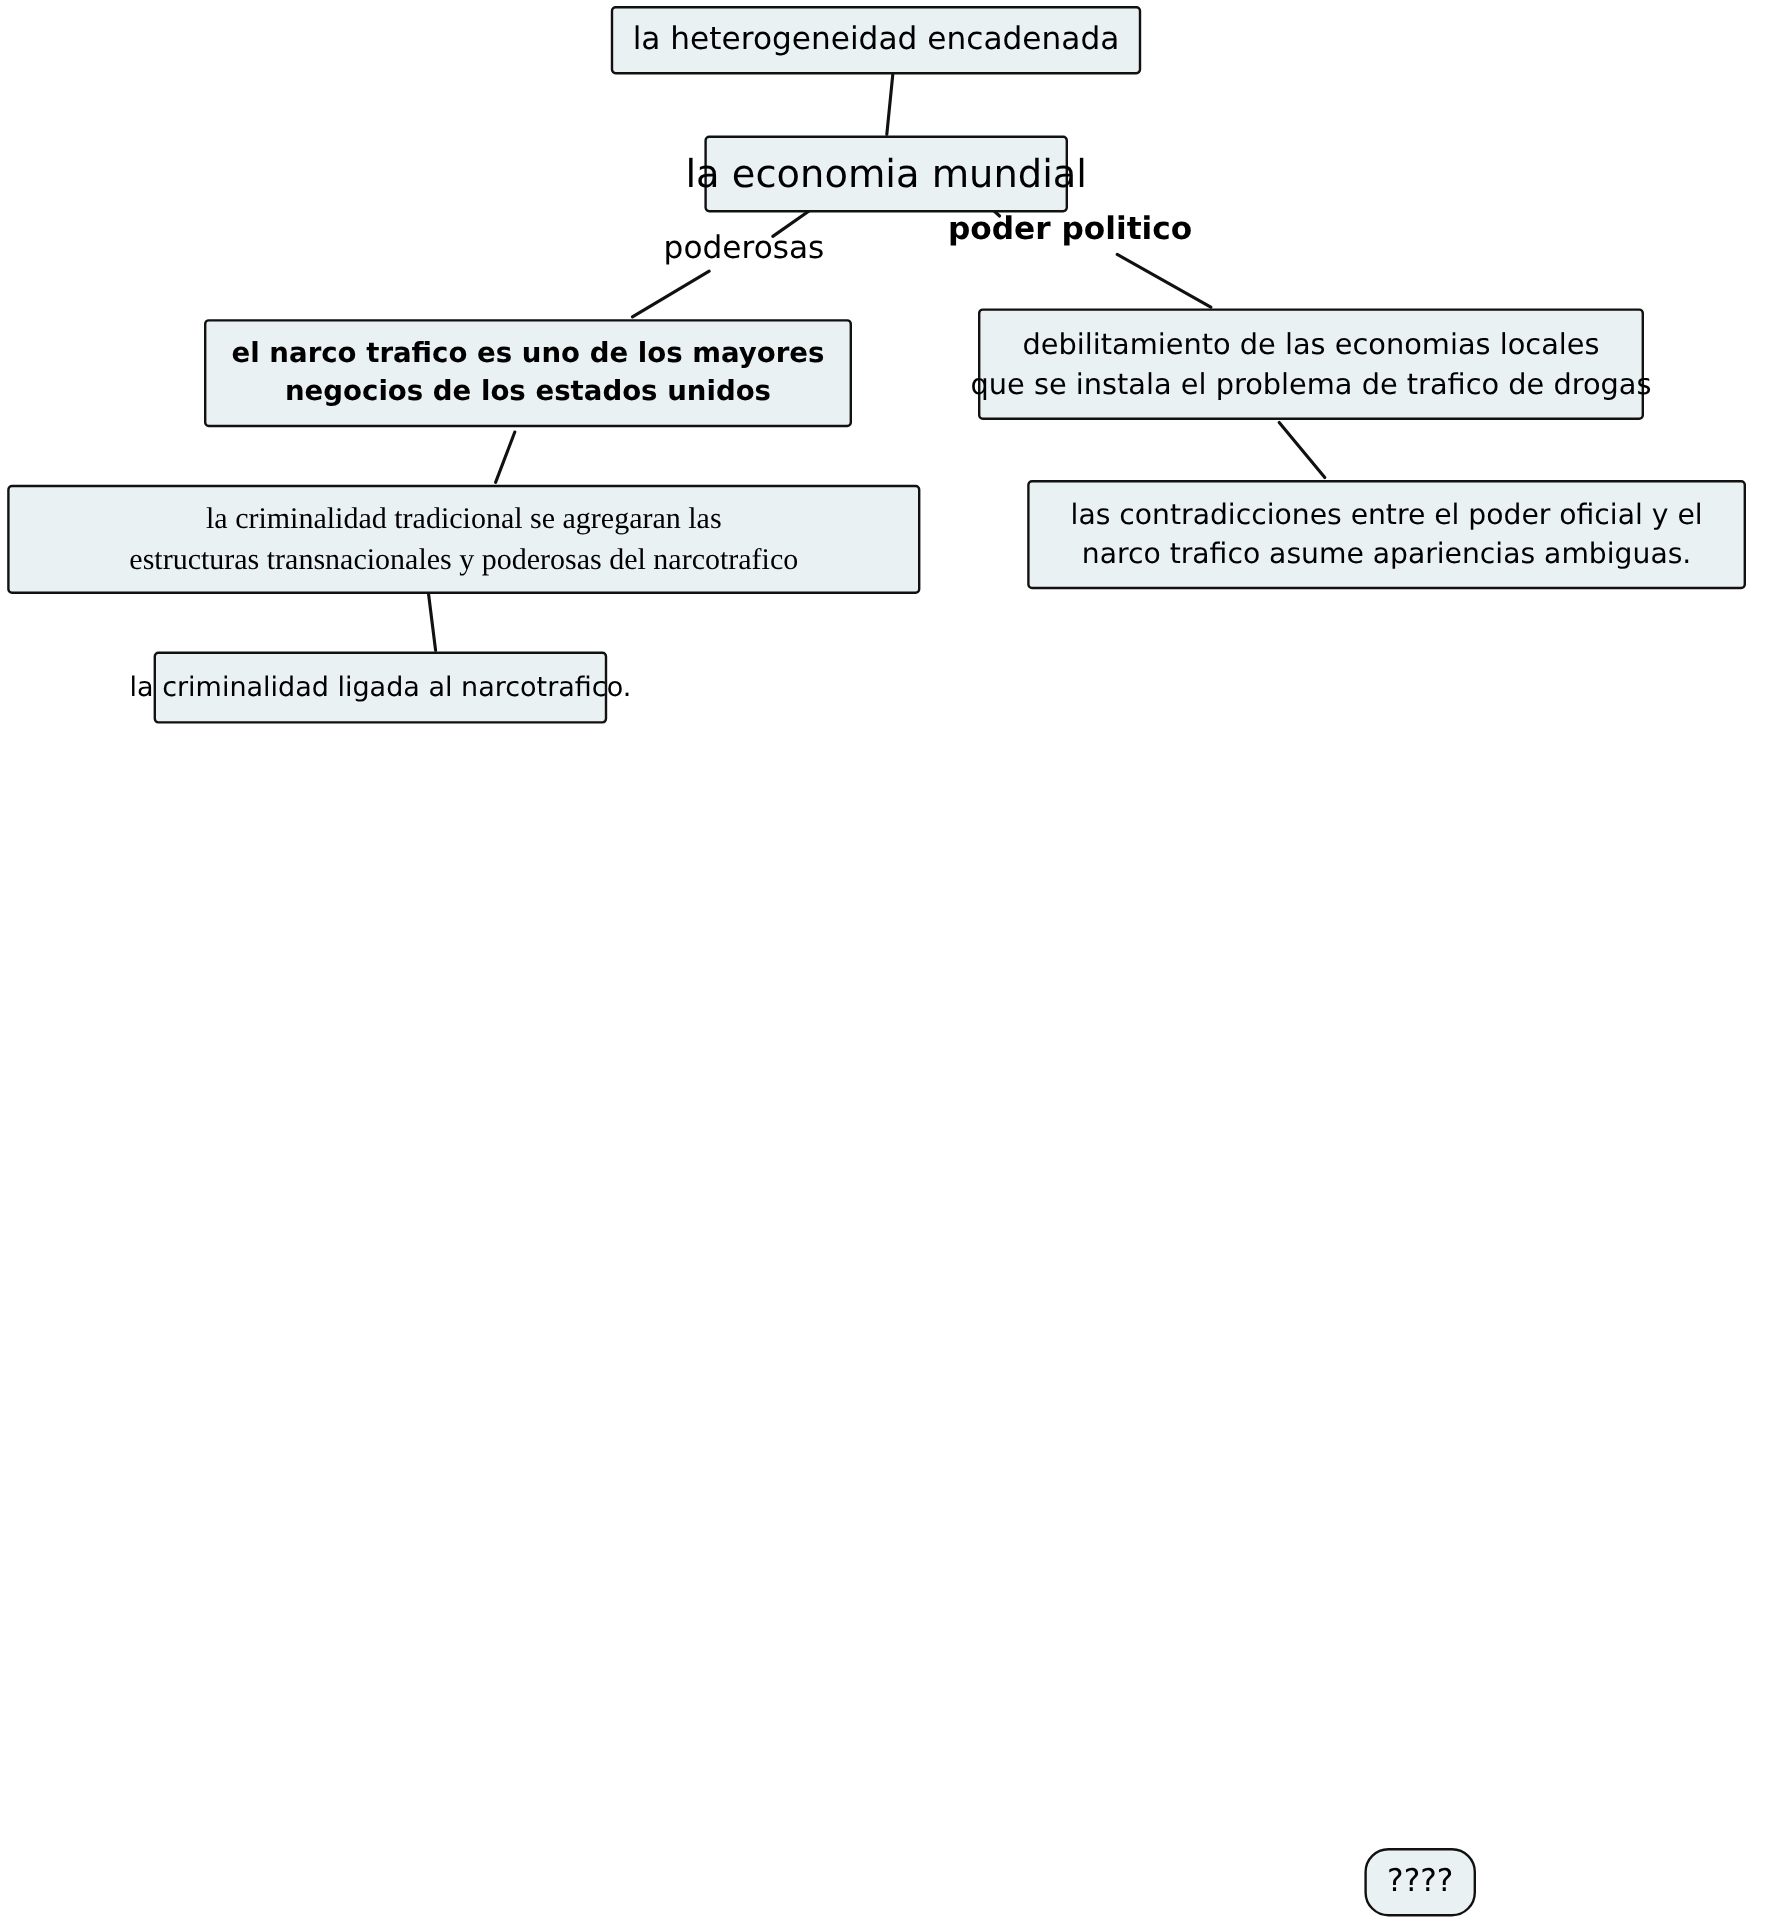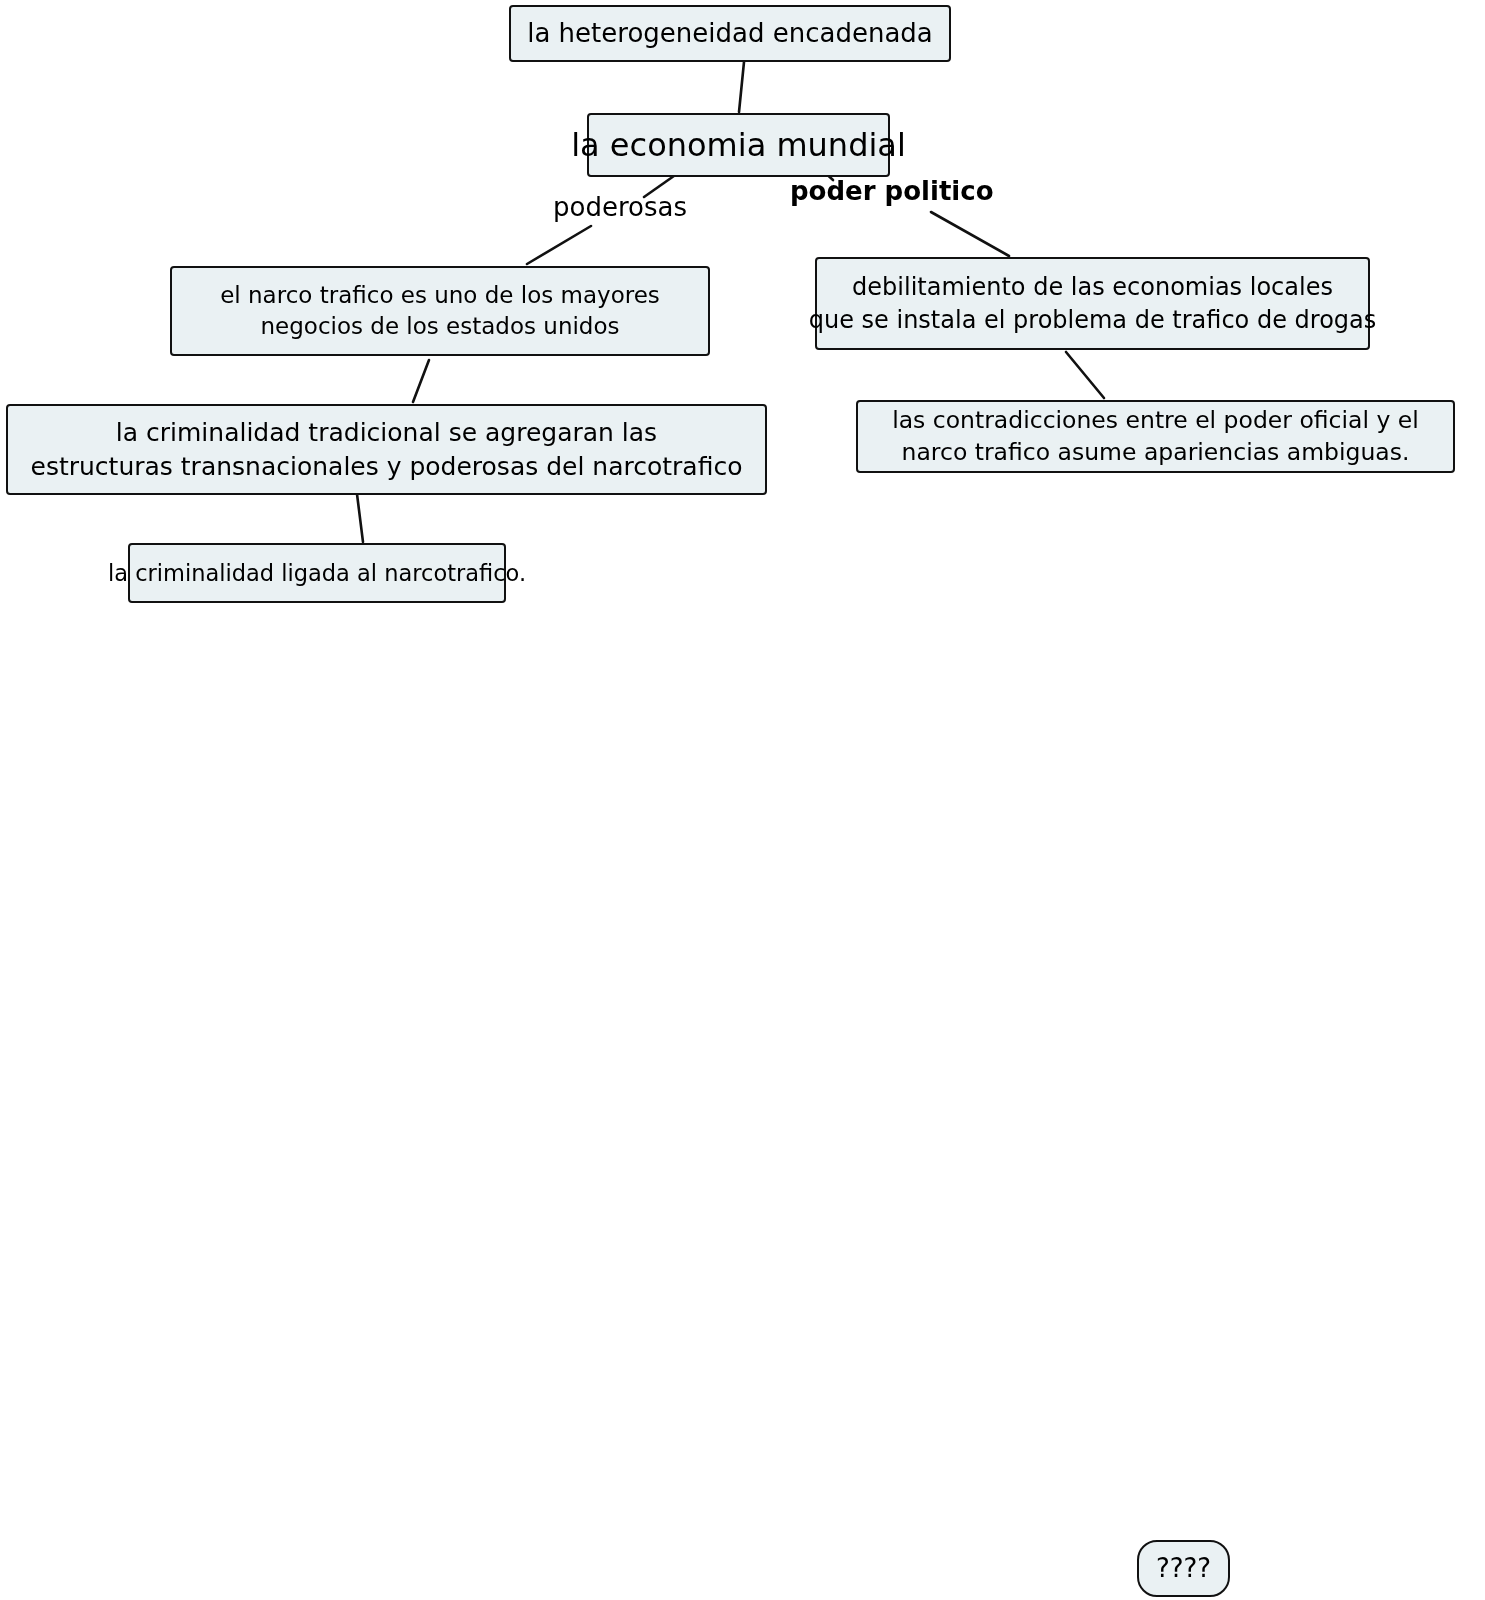--- a/index.html
+++ b/index.html
@@ -77,36 +77,36 @@
   </div>
 
   <div class="node" style="left:587px; top:113px; width:303px; height:64px; font-size:32px;">
     <span class="node-text">la economia mundial</span>
   </div>
 
   <div class="link-label" style="left:553px; top:192px; font-size:26px;">poderosas</div>
 
   <div class="link-label" style="left:790px; top:176px; font-size:26px;font-weight:bold;">poder politico</div>
 
-  <div class="node" style="left:170px; top:266px; width:540px; height:90px; font-size:23px;">
+  <div class="node" style="left:170px; top:266px; width:540px; height:90px; font-size:23px;font-weight:bold;">
     <span class="node-text">el narco trafico es uno de los mayores
 negocios de los estados unidos</span>
   </div>
 
   <div class="node" style="left:815px; top:257px; width:555px; height:93px; font-size:24px;">
     <span class="node-text">debilitamiento de las economias locales
 que se instala el problema de trafico de drogas</span>
   </div>
 
-  <div class="node" style="left:6px; top:404px; width:761px; height:91px; font-size:25px;">
+  <div class="node" style="left:6px; top:404px; width:761px; height:91px; font-size:25px;font-family:Liberation Serif, serif;">
     <span class="node-text">la criminalidad tradicional se agregaran las
 estructuras transnacionales y poderosas del narcotrafico</span>
   </div>
 
-  <div class="node" style="left:856px; top:400px; width:599px; height:73px; font-size:23.5px;">
+  <div class="node" style="left:856px; top:400px; width:599px; height:91px; font-size:23.5px;">
     <span class="node-text">las contradicciones entre el poder oficial y el
 narco trafico asume apariencias ambiguas.</span>
   </div>
 
   <div class="node" style="left:128px; top:543px; width:378px; height:60px; font-size:22.5px;">
     <span class="node-text">la criminalidad ligada al narcotrafico.</span>
   </div>
 
   <div class="node pill" style="left:1137px; top:1540px; width:93px; height:57px; font-size:26px;">
     <span class="node-text">????</span>

